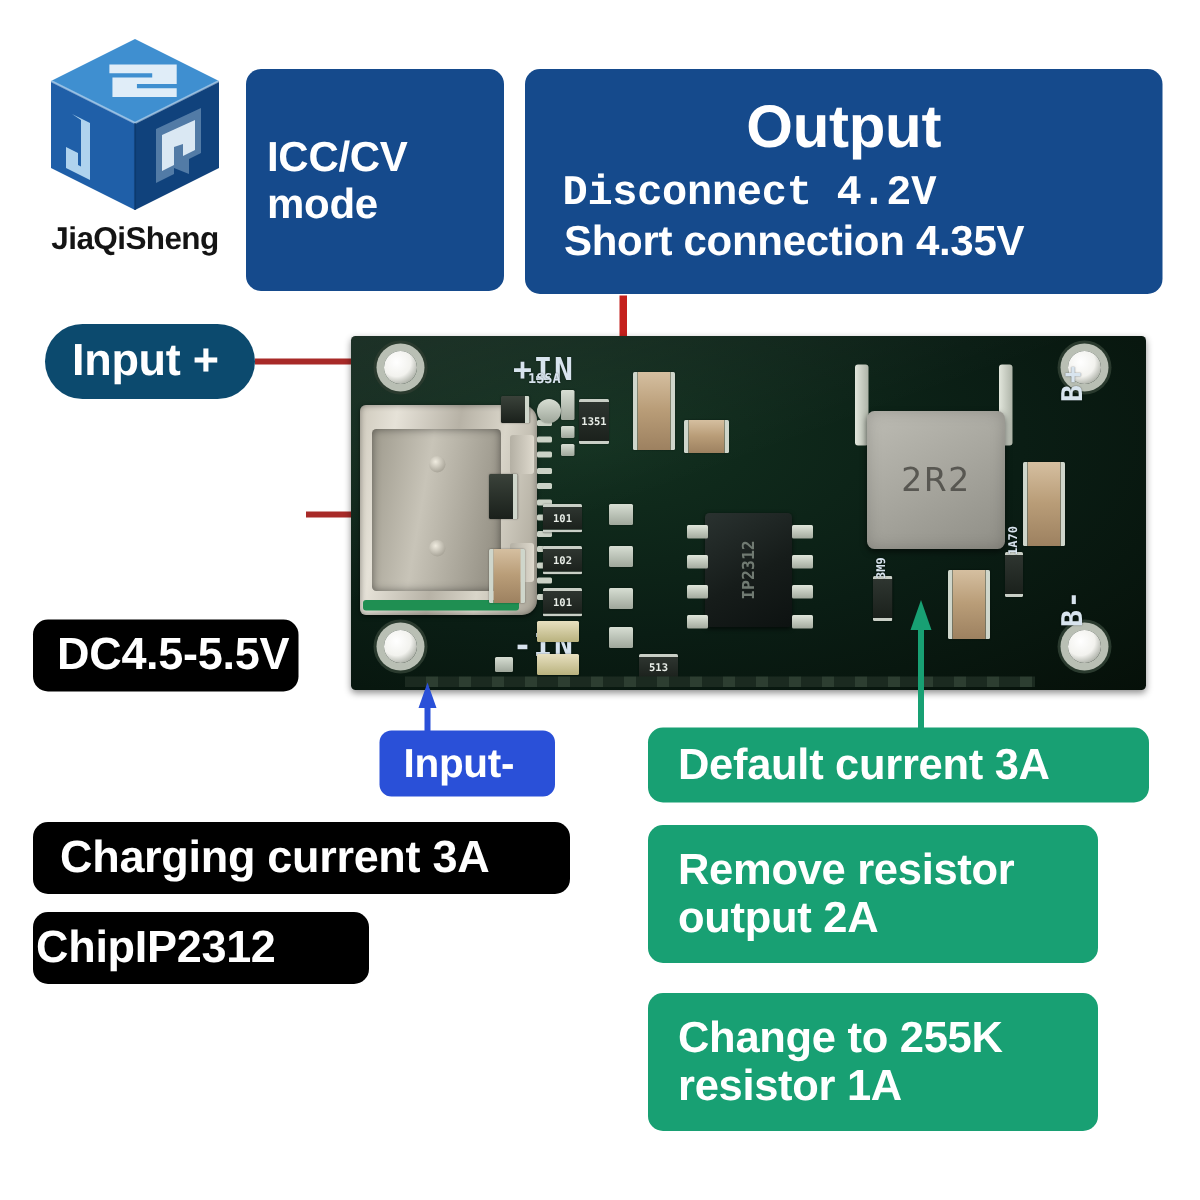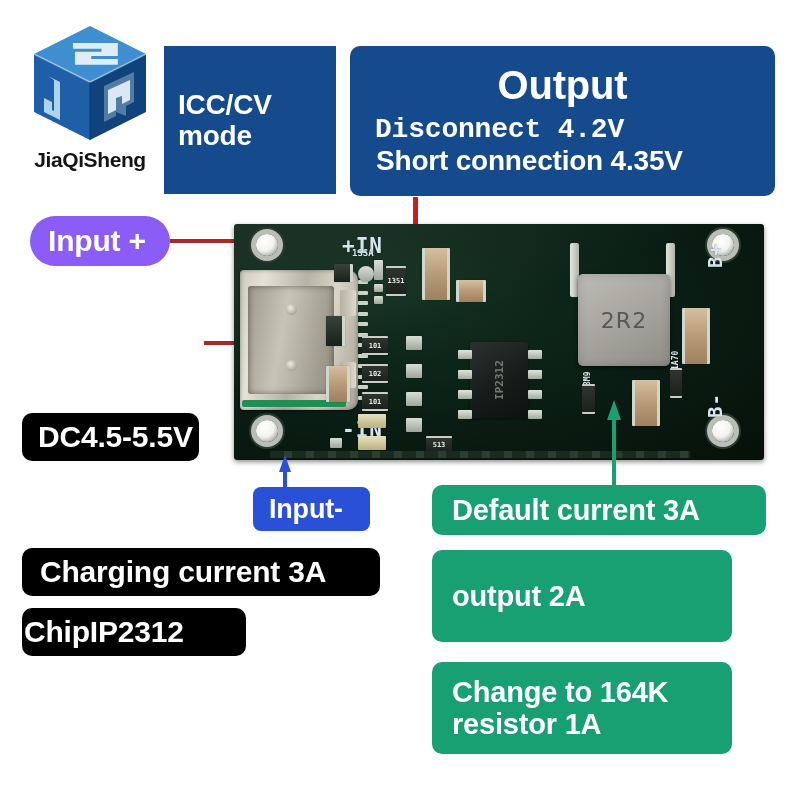--- a/index.html
+++ b/index.html
@@ -26,21 +26,21 @@
     flex-direction: column;
     justify-content: center;
     color: #ffffff;
     font-weight: bold;
     letter-spacing: -0.2px;
     line-height: 1.12;
   }
   .label span { display: block; }
 
   .lbl-blue   { background: #154a8c; }
-  .lbl-red    { background: #8b5cf6; }
+  .lbl-red    { background: #0c4a6e; }
   .lbl-black  { background: #000000; }
   .lbl-green  { background: #18a073; }
   .lbl-brblue { background: #2a50d8; }
 
   
   #logo-block {
     position: absolute;
     left: 22px; top: 24px;
     width: 136px; height: 150px;
   }
@@ -245,21 +245,21 @@
 
       <path d="M74,62 L104,48 L104,78 L96,82 L96,92 L86,88 L86,92 L74,98 Z" fill="#cfe6f7" opacity="0.35"></path>
       <path d="M78,66 L100,56 L100,76 L92,80 L92,72 L86,74 L86,86 L78,90 Z" fill="#e9f4fc" opacity="0.9"></path>
 
       <polyline points="4,30 60,58 116,30" fill="none" stroke="#cfe6f7" stroke-width="1.6" opacity="0.55"></polyline>
       <line x1="60" y1="58" x2="60" y2="116" stroke="#0b3566" stroke-width="1.4" opacity="0.6"></line>
     </svg>
     <div id="logo-text">JiaQiSheng</div>
   </div>
 
-  <div class="label lbl-blue" id="cal-mode" style="left:164px; top:46px; width:172px; height:148px; border-radius:0; padding:10px 0 10px 14px; font-size:28px;">
+  <div class="label lbl-blue" id="cal-mode" style="left:164px; top:46px; width:172px; height:148px; border-radius:10px; padding:10px 0 10px 14px; font-size:28px;">
     <span>ICC/CV</span>
     <span>mode</span>
   </div>
 
   <div class="label lbl-blue" id="cal-output" style="left:350px; top:46px; width:425px; height:150px; border-radius:10px; padding:6px 0 8px 0;">
     <span style="font-size:40px; text-align:center; margin-bottom:6px;">Output</span>
     <span style="font-size:28px; padding-left:25px;font-family:Liberation Mono, monospace;">Disconnect 4.2V</span>
     <span style="font-size:28px; padding-left:26px;">Short connection 4.35V</span>
   </div>
 
@@ -408,21 +408,22 @@
     <div class="head" style="left:0px; top:0px;
          border-left:7px solid transparent; border-right:7px solid transparent;
          border-bottom:20px solid #18a073;"></div>
   </div>
 
   <div class="label lbl-green" style="left:432px; top:485px; width:334px; height:50px; border-radius:10px; padding-left:20px; font-size:29px;">
     <span>Default current 3A</span>
   </div>
 
   <div class="label lbl-green" style="left:432px; top:550px; width:300px; height:92px; border-radius:10px; padding-left:20px; font-size:29px;">
+    <span>Remove resistor</span>
     <span>output 2A</span>
   </div>
 
   <div class="label lbl-green" style="left:432px; top:662px; width:300px; height:92px; border-radius:10px; padding-left:20px; font-size:29px;">
-    <span>Change to 164K</span>
+    <span>Change to 255K</span>
     <span>resistor 1A</span>
   </div>
 
 </div>
 
 </body></html>

